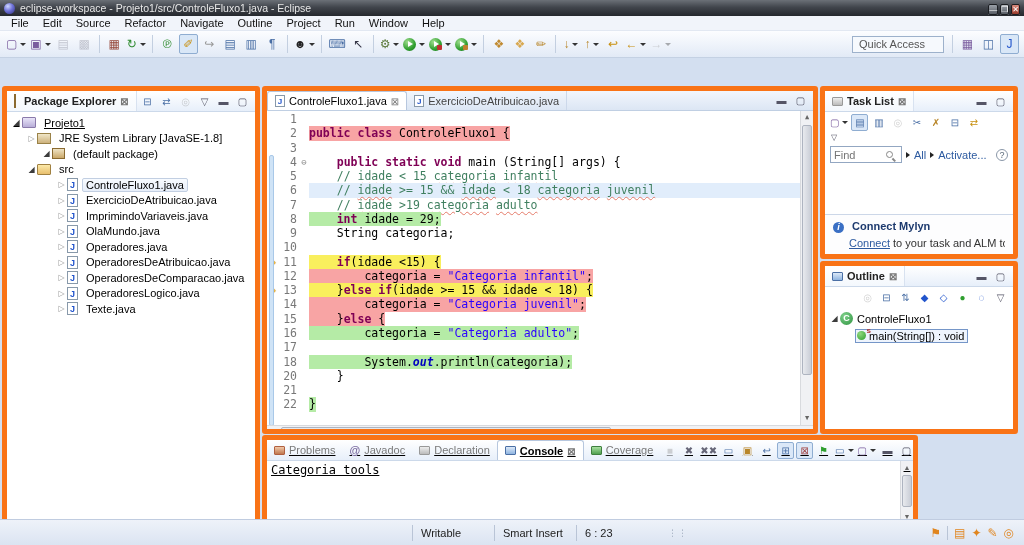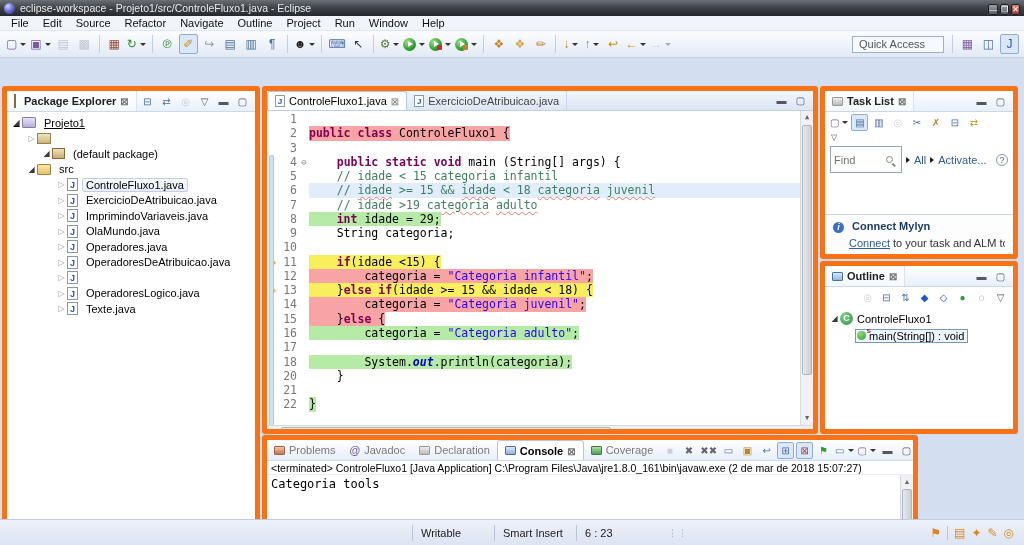--- a/index.html
+++ b/index.html
@@ -105,21 +105,21 @@
     background:linear-gradient(90deg,#e8eaee,#c9cdd6); border:1px solid #aeb4c0; }
   .hscroll { height:13px; background:#f0f1f4; border-top:1px solid #d8dade; position:relative; }
   .hscroll .thumb { position:absolute; top:1px; bottom:1px; left:14px; border-radius:2px;
     background:linear-gradient(#e8eaee,#c9cdd6); border:1px solid #aeb4c0; }
   .hscroll .sb-btn { position:absolute; top:0; width:13px; height:100%; font-size:7px; color:#666;
     text-align:center; line-height:12px; }
   
   .tl-toolrow { display:flex; align-items:center; padding:2px 3px; }
   .tl-chevrow { padding:0 3px 2px 6px; color:#556; font-size:8px; }
   #find-row { display:flex; align-items:center; gap:4px; padding:2px 5px; }
-  #find-box { width:72px; height:27px; border:1px solid #93a7c2; background:#fff; display:flex;
+  #find-box { width:72px; height:17px; border:1px solid #93a7c2; background:#fff; display:flex;
     align-items:center; padding:0 3px; }
   #find-box input { border:none; outline:none; width:52px; font-size:11px; font-family:inherit; color:#444;
     background:transparent; padding:0; }
   .mag { width:7px; height:7px; border:1.5px solid #888; border-radius:50%; position:relative; flex:none; }
   .mag::after { content:""; position:absolute; width:4px; height:1.5px; background:#888;
     transform:rotate(45deg); left:5px; top:7px; }
   .mini-arr { width:0; height:0; border-top:3.5px solid transparent; border-bottom:3.5px solid transparent;
     border-left:4px solid #222; }
   .tl-link { color:#2c5aa0; }
   .help-circ { width:12px; height:12px; border:1px solid #8a97a8; border-radius:50%; color:#5a6878;
@@ -341,20 +341,21 @@
   </div>
   <div id="pkg-tree">
       <div class="trow" style="padding-left: 4px; text-decoration: underline;">
         <span class="arr open"></span>
         <span class="ticon ic-project"></span>
         <span class="tlabel">Projeto1</span>
       </div>
       <div class="trow" style="padding-left: 19px;">
         <span class="arr closed"></span>
         <span class="ticon ic-lib"></span>
+        <span class="tlabel">JRE System Library [JavaSE-1.8]</span>
       </div>
       <div class="trow" style="padding-left: 34px;">
         <span class="arr open"></span>
         <span class="ticon ic-pkg"></span>
         <span class="tlabel">(default package)</span>
       </div>
       <div class="trow" style="padding-left: 19px;">
         <span class="arr open"></span>
         <span class="ticon ic-folder"></span>
         <span class="tlabel">src</span>
@@ -385,20 +386,21 @@
         <span class="tlabel">Operadores.java</span>
       </div>
       <div class="trow" style="padding-left: 49px;">
         <span class="arr closed"></span>
         <span class="ticon ic-jfile">J</span>
         <span class="tlabel">OperadoresDeAtribuicao.java</span>
       </div>
       <div class="trow" style="padding-left: 49px;">
         <span class="arr closed"></span>
         <span class="ticon ic-jfile">J</span>
+        <span class="tlabel">OperadoresDeComparacao.java</span>
       </div>
       <div class="trow" style="padding-left: 49px;">
         <span class="arr closed"></span>
         <span class="ticon ic-jfile">J</span>
         <span class="tlabel">OperadoresLogico.java</span>
       </div>
       <div class="trow" style="padding-left: 49px;">
         <span class="arr closed"></span>
         <span class="ticon ic-jfile">J</span>
         <span class="tlabel">Texte.java</span>
@@ -677,21 +679,21 @@
       <span class="ol-sel">
         <span class="ic-method">
             <span class="ssup">s</span>
           </span>
         <span>main(String[]) : void</span>
       </span>
     </div>
   </div>
 </div>
 
-<div class="view" id="console" style="left:262px;top:407px;width:656px;height:110px;">
+<div class="view" id="console" style="left:262px;top:407px;width:656px;height:110px;text-decoration:underline;">
   <div class="vhead" style="height:21px;">
     <span id="ctab-list" style="display:flex;height:100%;align-items:center;">
         <span class="ctab">
           <span class="cticon prob"></span>
           <span>Problems</span>
         </span>
         <span class="ctab">
           <span class="cticon at">@</span>
           <span>Javadoc</span>
         </span>
@@ -746,21 +748,20 @@
           <span class="dd"></span>
         </span>
         <span class="vti">
           <span style="color: rgb(85, 85, 102);">▬</span>
         </span>
         <span class="vti">
           <span style="color: rgb(85, 85, 102);">▢</span>
         </span>
       </div>
   </div>
-  <div id="console-status">&lt;terminated&gt; ControleFluxo1 [Java Application] C:\Program Files\Java\jre1.8.0_161\bin\javaw.exe (2 de mar de 2018 15:07:27)</div>
   <div style="display:flex;">
     <div id="console-out" style="flex:1;">Categoria tools</div>
     <div class="vscroll" style="height:62px;">
       <div class="sb-btn">▲</div>
       <div class="thumb" style="height:32px;"></div>
       <div class="sb-btn" style="position:absolute;bottom:0;left:0;right:0;">▼</div>
     </div>
   </div>
   <div class="hscroll">
     <span class="sb-btn" style="left:0;">◄</span>

